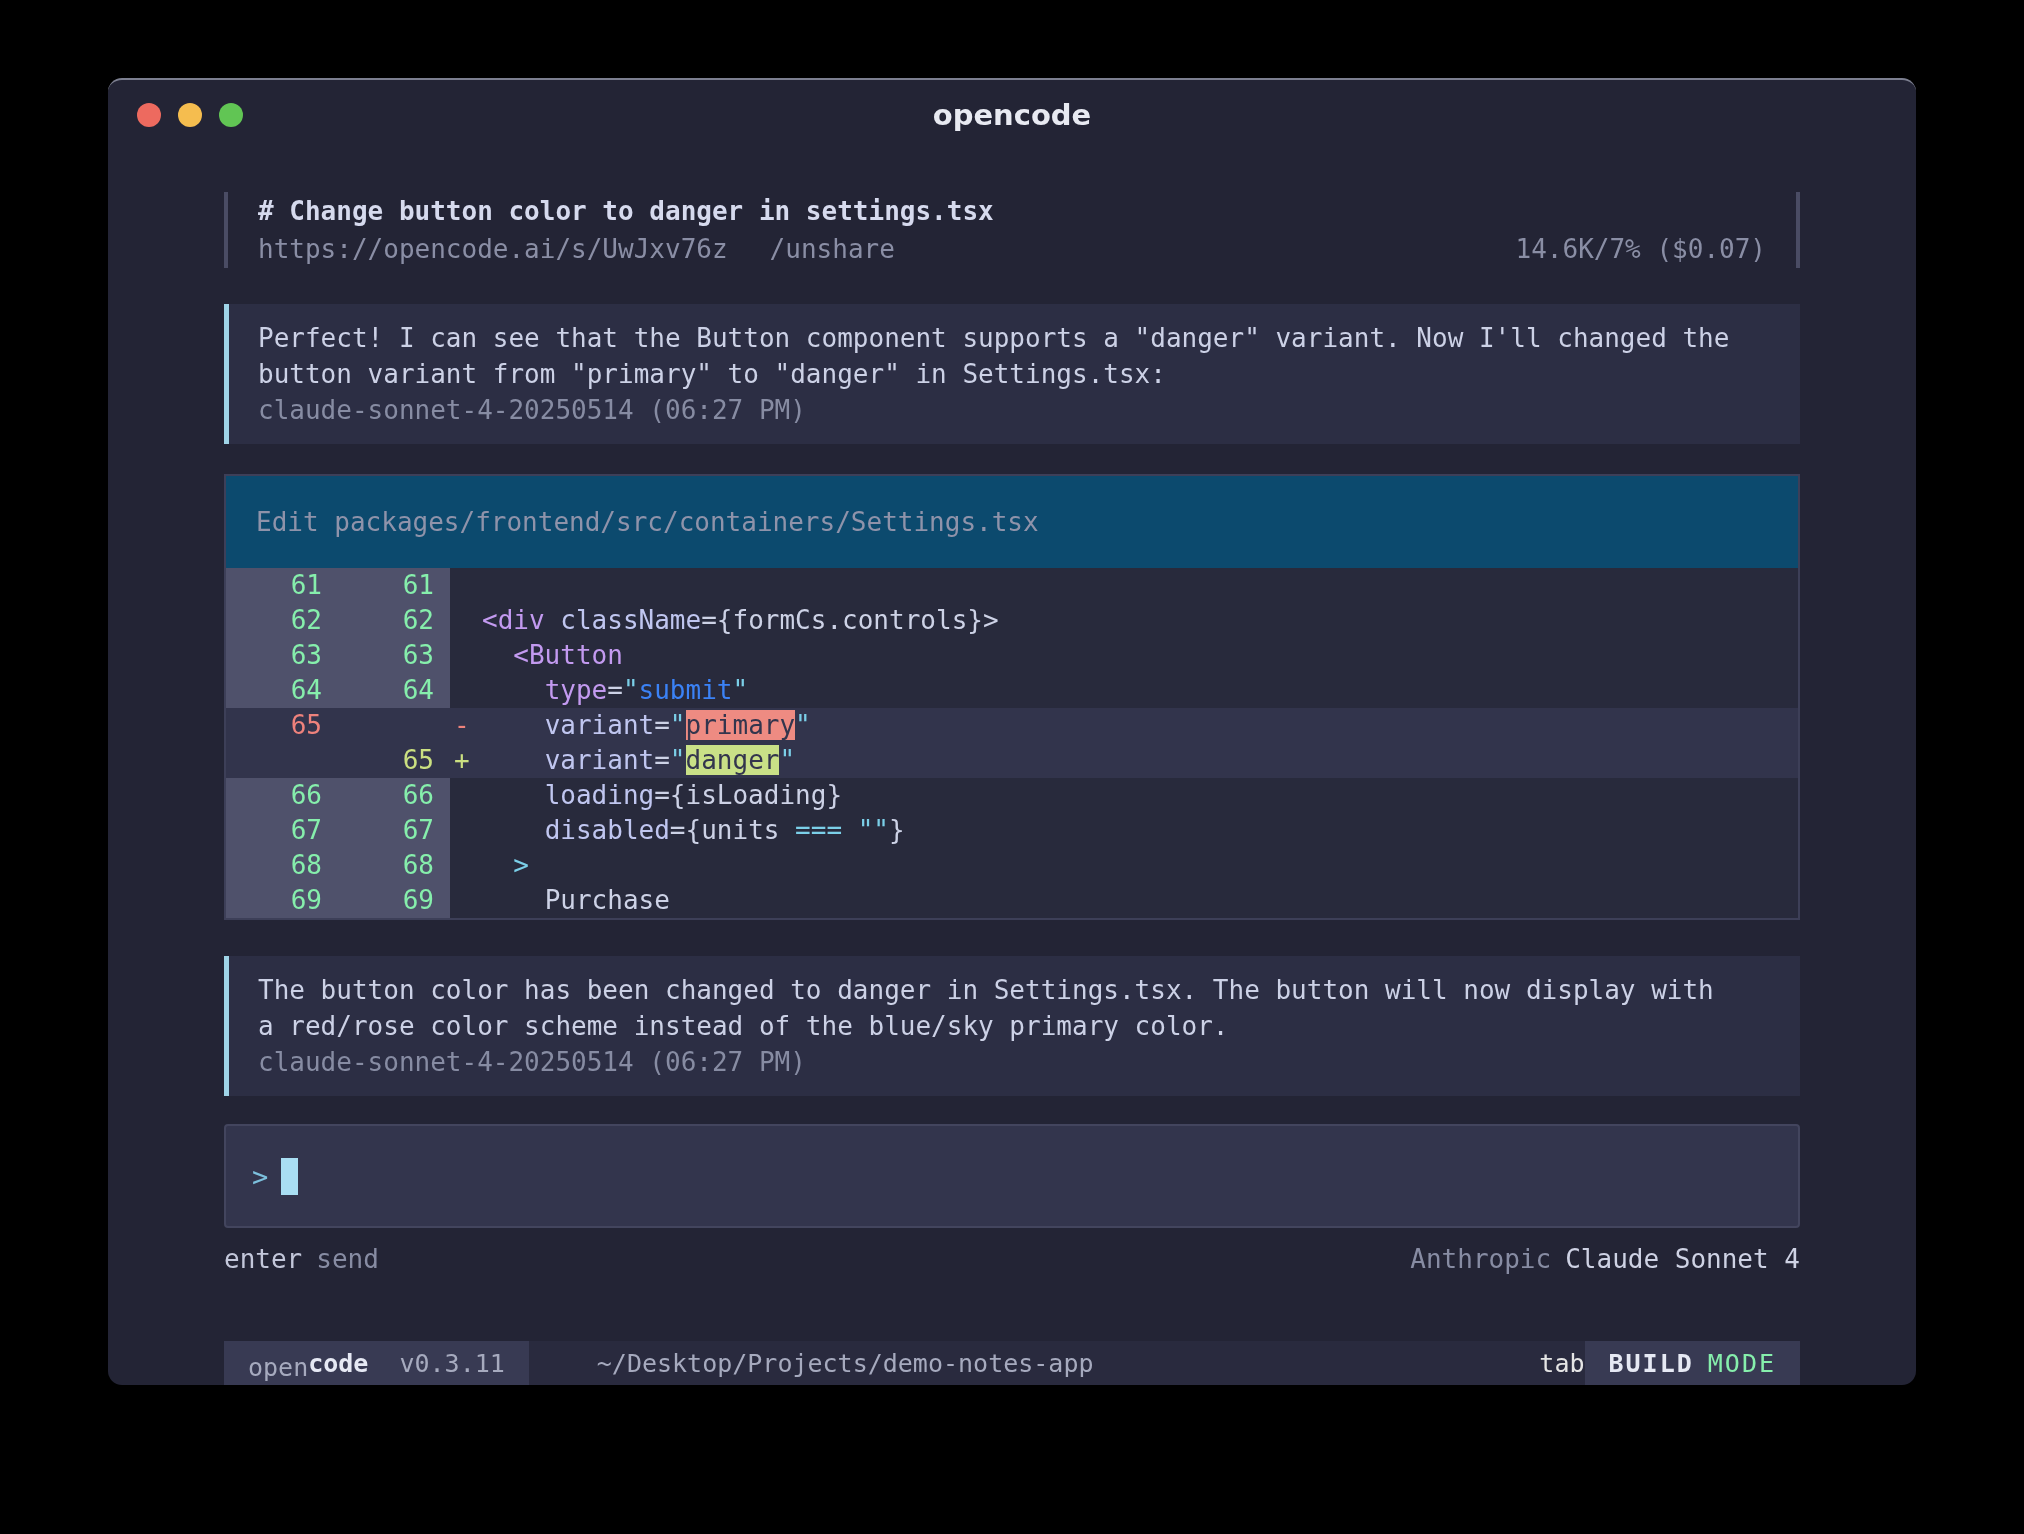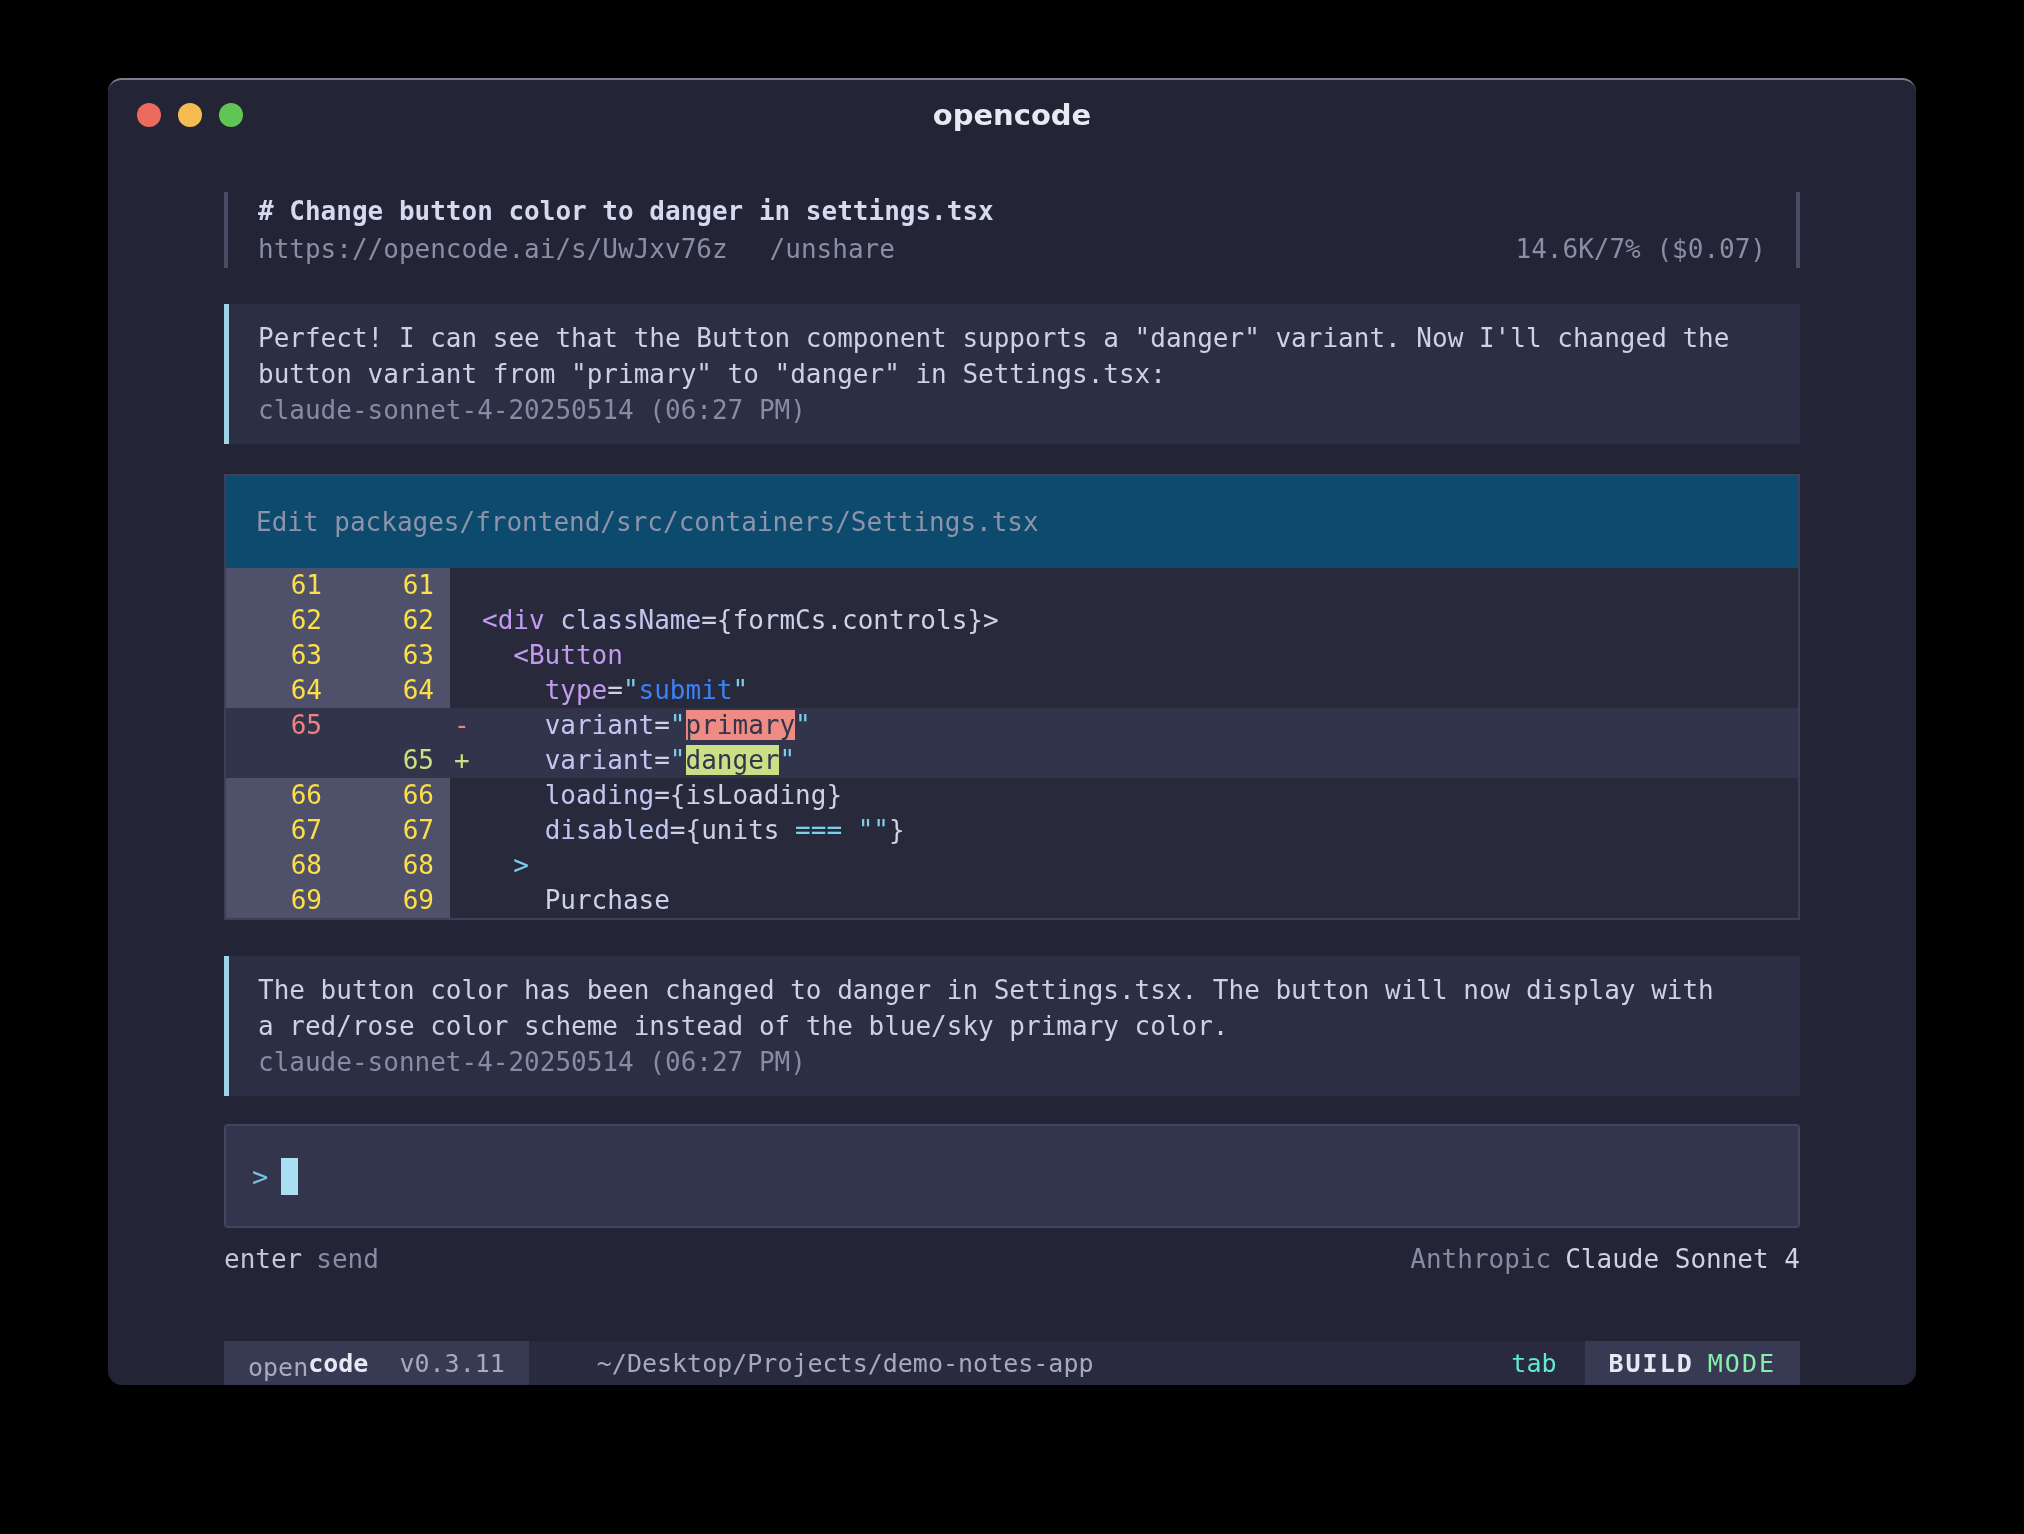--- a/index.html
+++ b/index.html
@@ -39,21 +39,21 @@
   .msg .meta{ font-size:26px; line-height:36px; color:#878ca3; }
 
   
   .card{ margin-top:30px; border:2px solid #3d3f58; background:#2f3148; flex:0 0 auto; }
   .card-header{ padding:31px 30px; font-size:26px; color:#8f93aa; background:#0c4a6e; }
   .diff{ background:#282a3c; }
   .drow{ display:flex; height:35px; line-height:35px; font-size:26px; background:#282a3c; }
   .drow.del, .drow.add{ background:#32344c; }
   .gut{ width:224px; flex:0 0 auto; display:flex; }
   .drow.context .gut{ background:#4f516b; }
-  .ln{ width:112px; text-align:right; padding-right:16px; color:#fde047; white-space:pre; }
+  .ln{ width:112px; text-align:right; padding-right:16px; color:#86efac; white-space:pre; }
   .drow.del .ln.old{ color:#ee827c; }
   .drow.add .ln.new{ color:#cbe081; }
   .marker{ width:32px; flex:0 0 auto; padding-left:4px; }
   .drow.del .marker{ color:#ee827c; }
   .drow.add .marker{ color:#cbe081; }
   .code{ white-space:pre; color:#cdd2e6; }
   .code .purple{ color:#c39af0; }
   .code .attr{ color:#c0c6f0; }
   .code .cyan{ color:#7bcfe8; }
   .code .str{ color:#3b82f6; }
@@ -73,21 +73,21 @@
   .hint-provider{ color:#878ca3; margin-left:auto; }
   .hint-model{ color:#ced2e4; margin-left:14px; }
 
   
   .statusbar{ margin-top:auto; height:44px; background:#292a3e; display:flex; align-items:stretch;
     font-size:25px; flex:0 0 auto; }
   .sb-seg{ background:#383a53; display:flex; align-items:center; padding:0 24px; }
   .sb-app-open{ color:#a6aabe;margin-top:8px; } .sb-app-code{ color:#e6e9f4; font-weight:bold; }
   .sb-version{ color:#a6aabe; margin-left:31px; }
   .sb-path{ color:#a6aabe; display:flex; align-items:center; padding-left:28px;margin-left:40px; }
-  .sb-tab{ color:#5eead4; display:flex; align-items:center; margin-left:auto; padding-right:28px; }
+  .sb-tab{ color:#e5e5e5; display:flex; align-items:center; margin-left:auto; }
   .sb-mode-bold{ color:#e6e9f4; font-weight:bold; letter-spacing:2px; }
   .sb-mode-rest{ color:#86efac; margin-left:14px; letter-spacing:2px; }
 </style>
 </head>
 <body>
 
 <div class="window">
 
   <div class="titlebar">
     <div class="lights">

